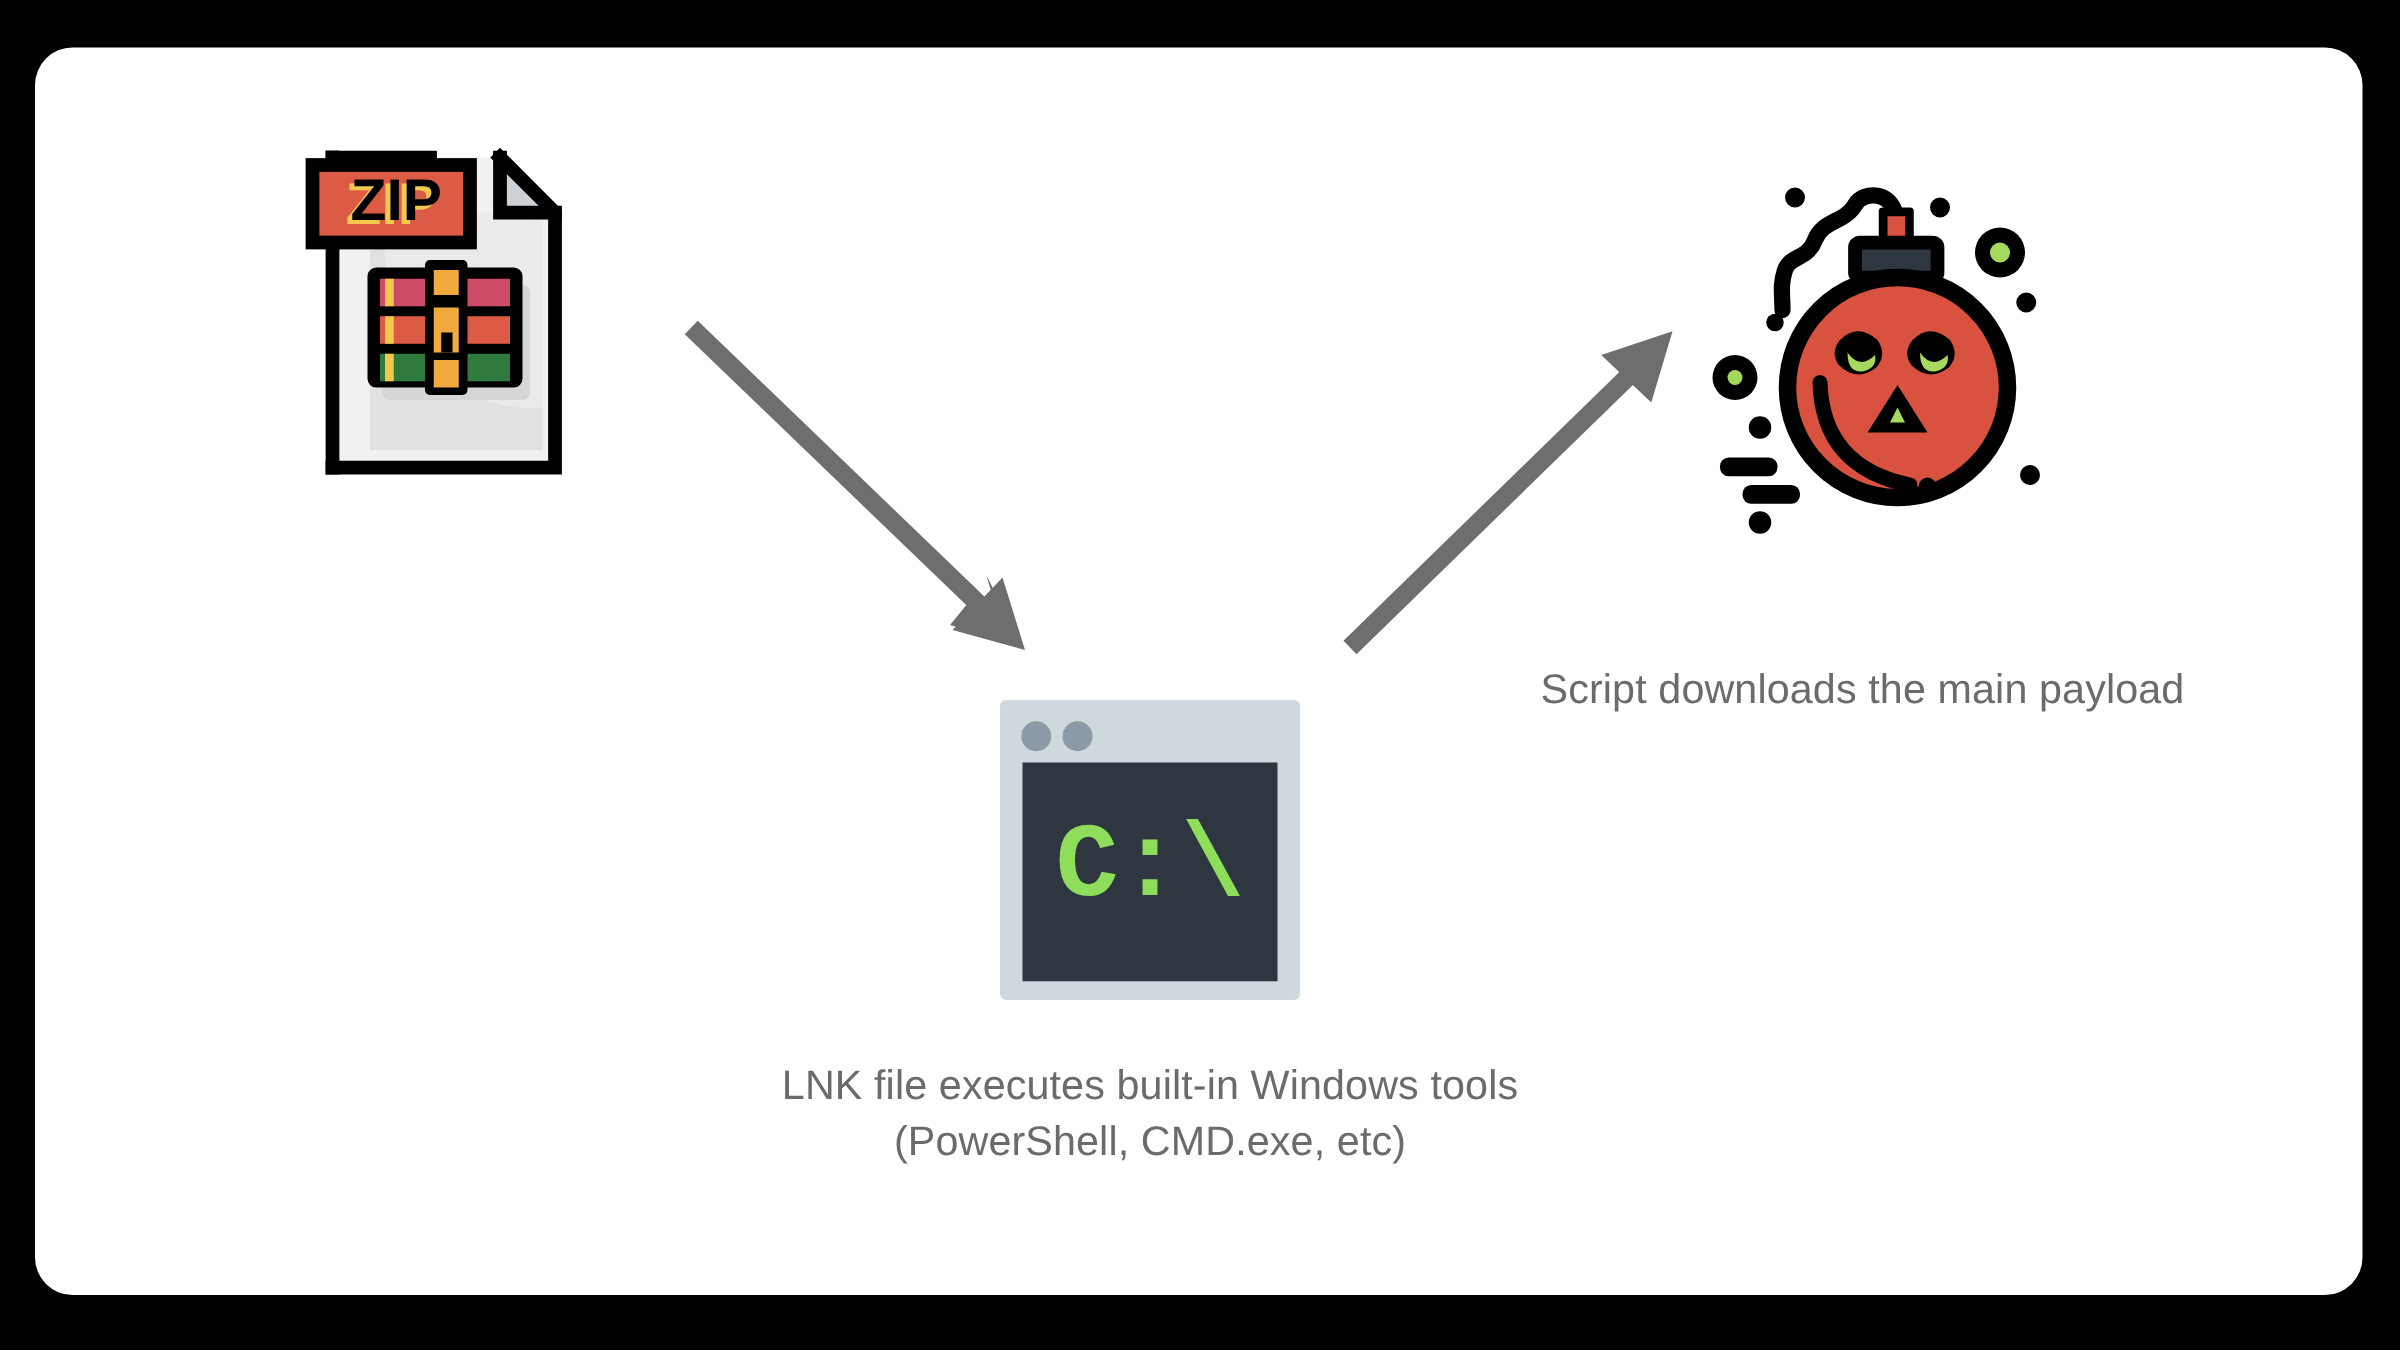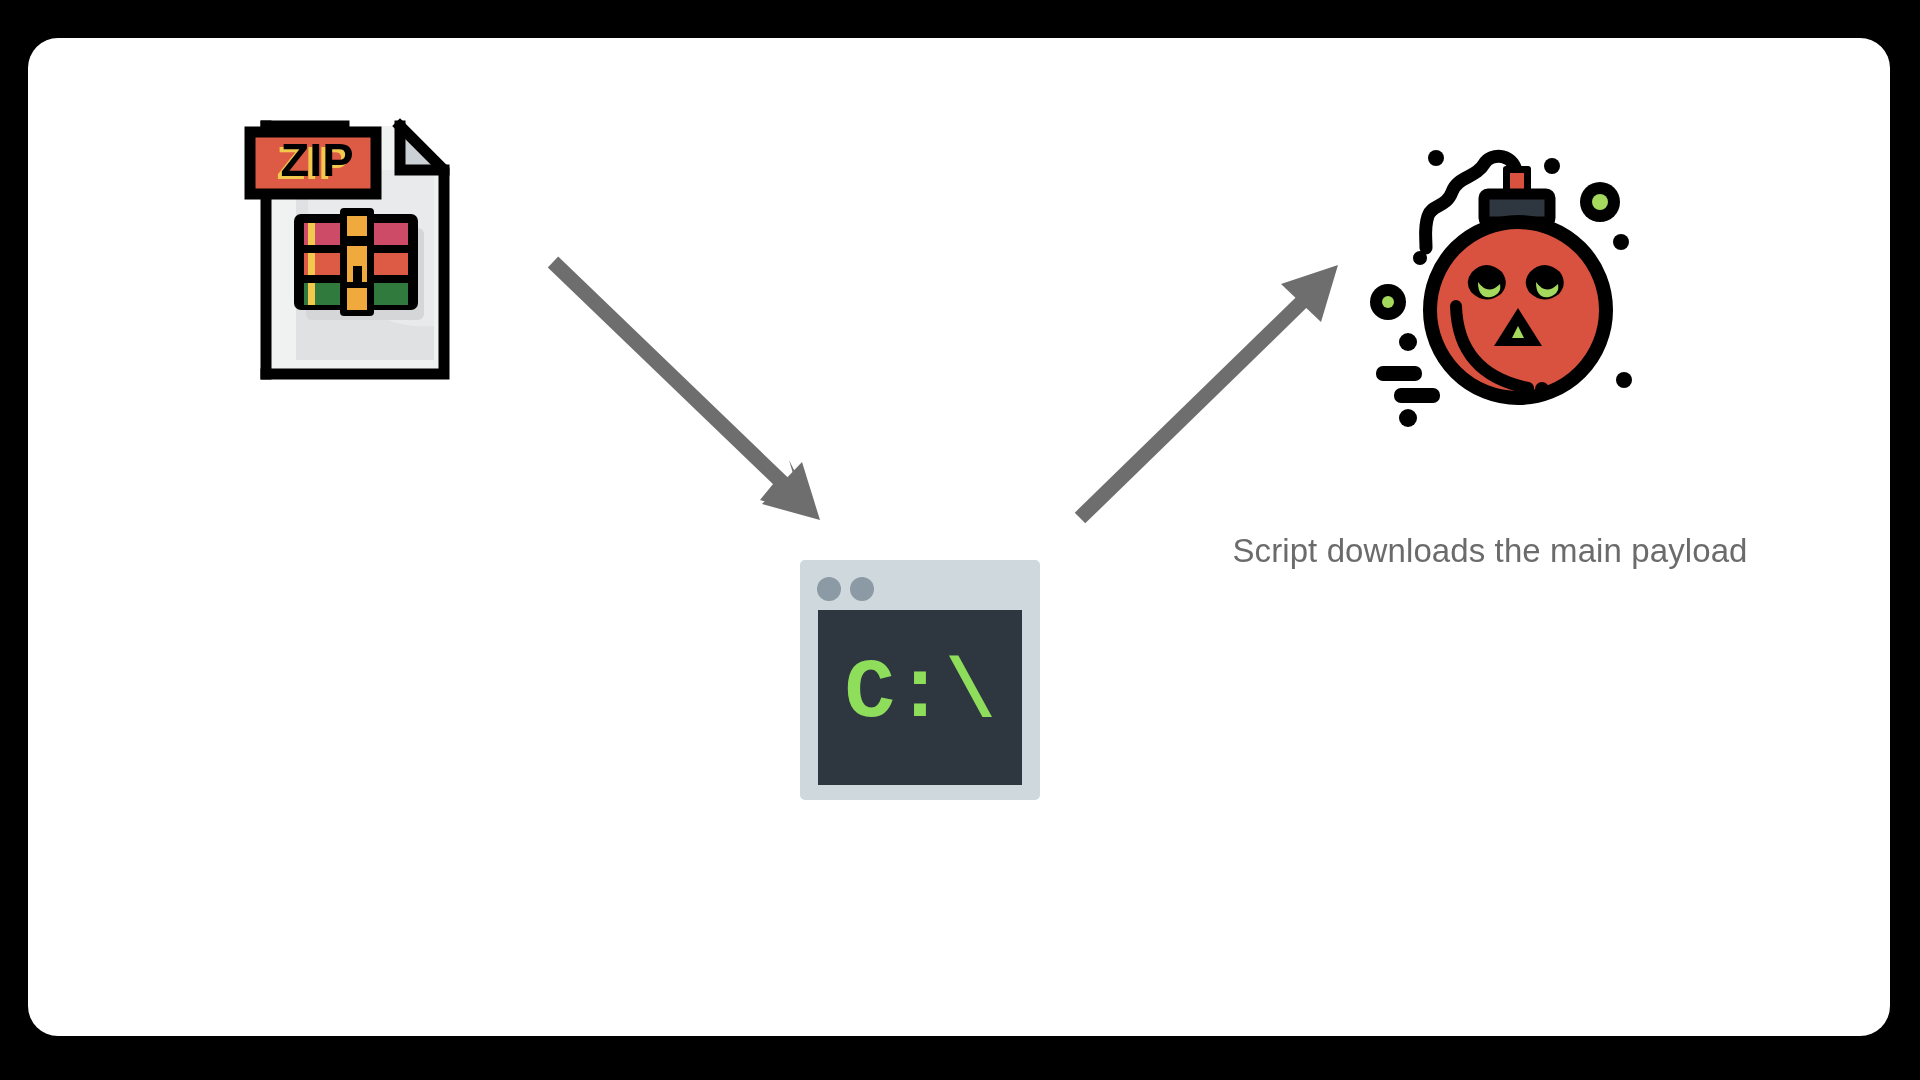--- a/index.html
+++ b/index.html
@@ -147,20 +147,21 @@
 
       <circle cx="33" cy="33" r="12" fill="#8b9aa5"></circle>
       <circle cx="66" cy="33" r="12" fill="#8b9aa5"></circle>
 
       <rect x="22" y="54" width="204" height="175" fill="#2e3640"></rect>
 
       <text x="124" y="160" text-anchor="middle" font-family="Liberation Mono, monospace" font-size="84" font-weight="bold" fill="#8ede5c">C:\</text>
     </svg>
   </div>
 
+  <div class="node-caption" id="caption-terminal">LNK file executes built-in Windows tools (PowerShell, CMD.exe, etc)</div>
 
   <div id="node-bomb">
     <svg width="270" height="280" viewBox="0 0 270 280">
 
       <path d="M145 48 C145 22 118 22 112 34 C104 48 86 46 80 62
                C74 78 60 74 56 86 C52 98 54 106 54 118" fill="none" stroke="#000000" stroke-width="13" stroke-linecap="round" stroke-linejoin="round"></path>
 
       <rect x="131" y="36" width="28" height="32" fill="#000000" rx="3"></rect>
       <rect x="138" y="43" width="14" height="18" fill="#d9523f"></rect>
 

